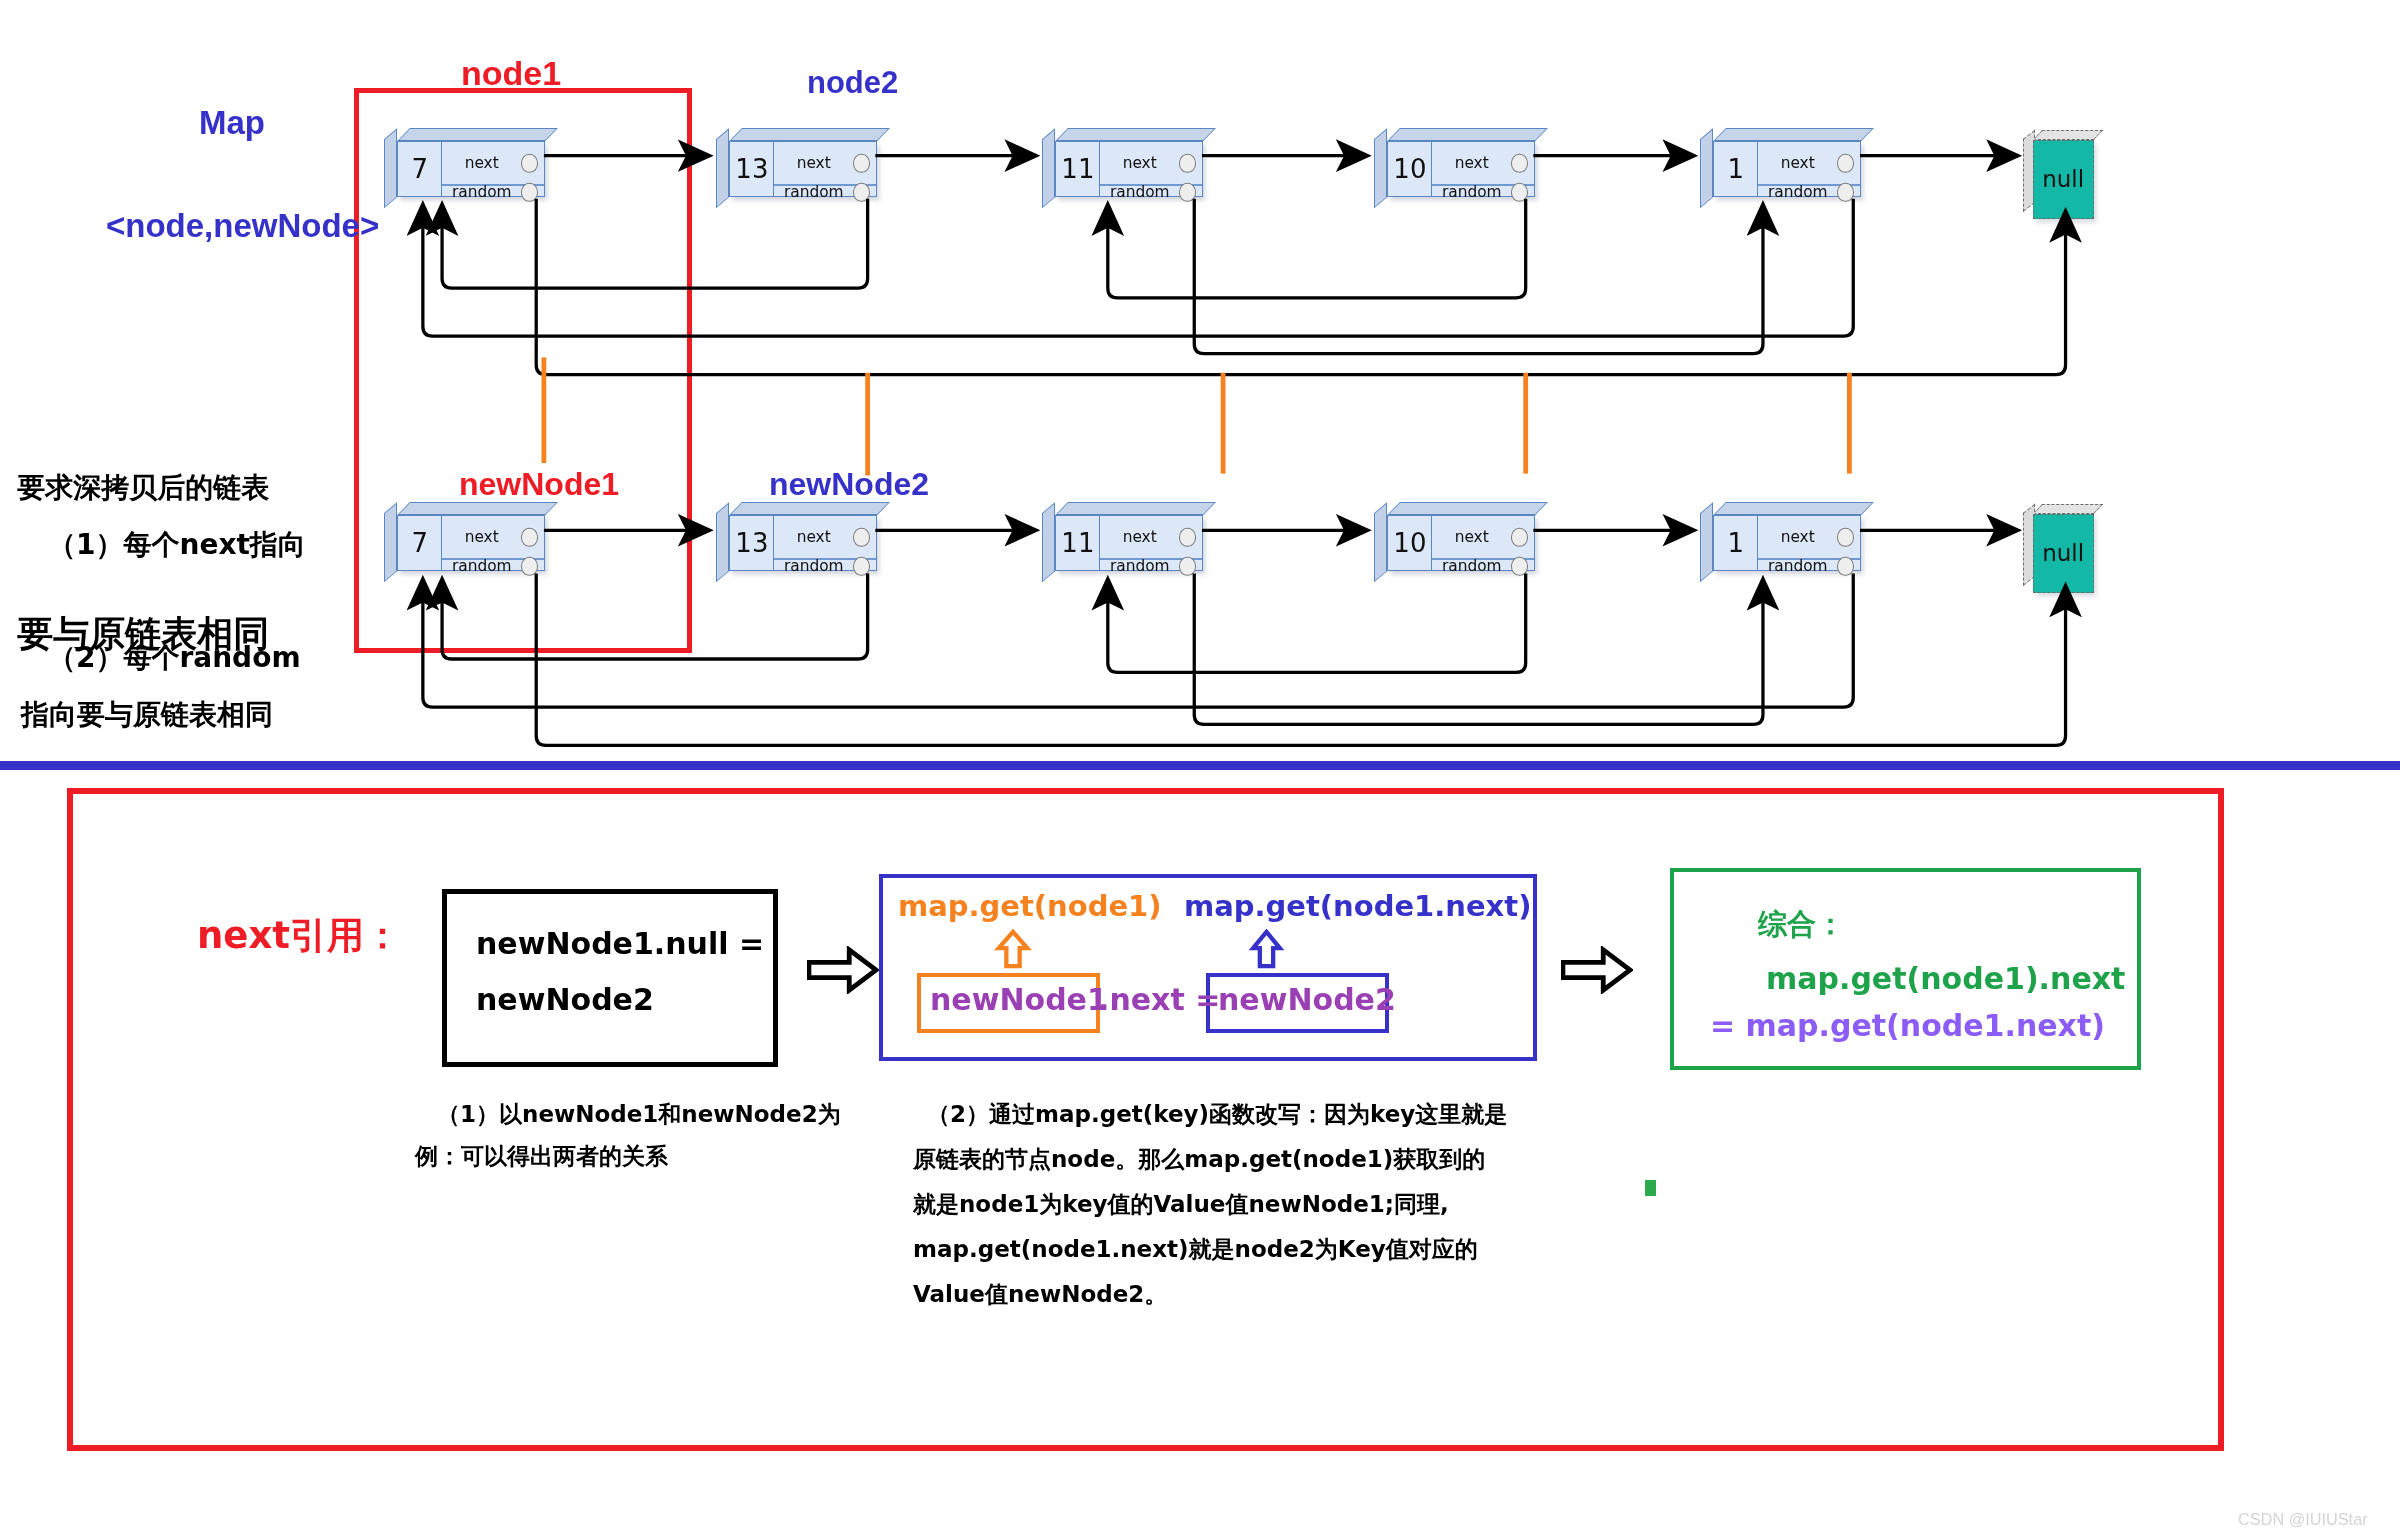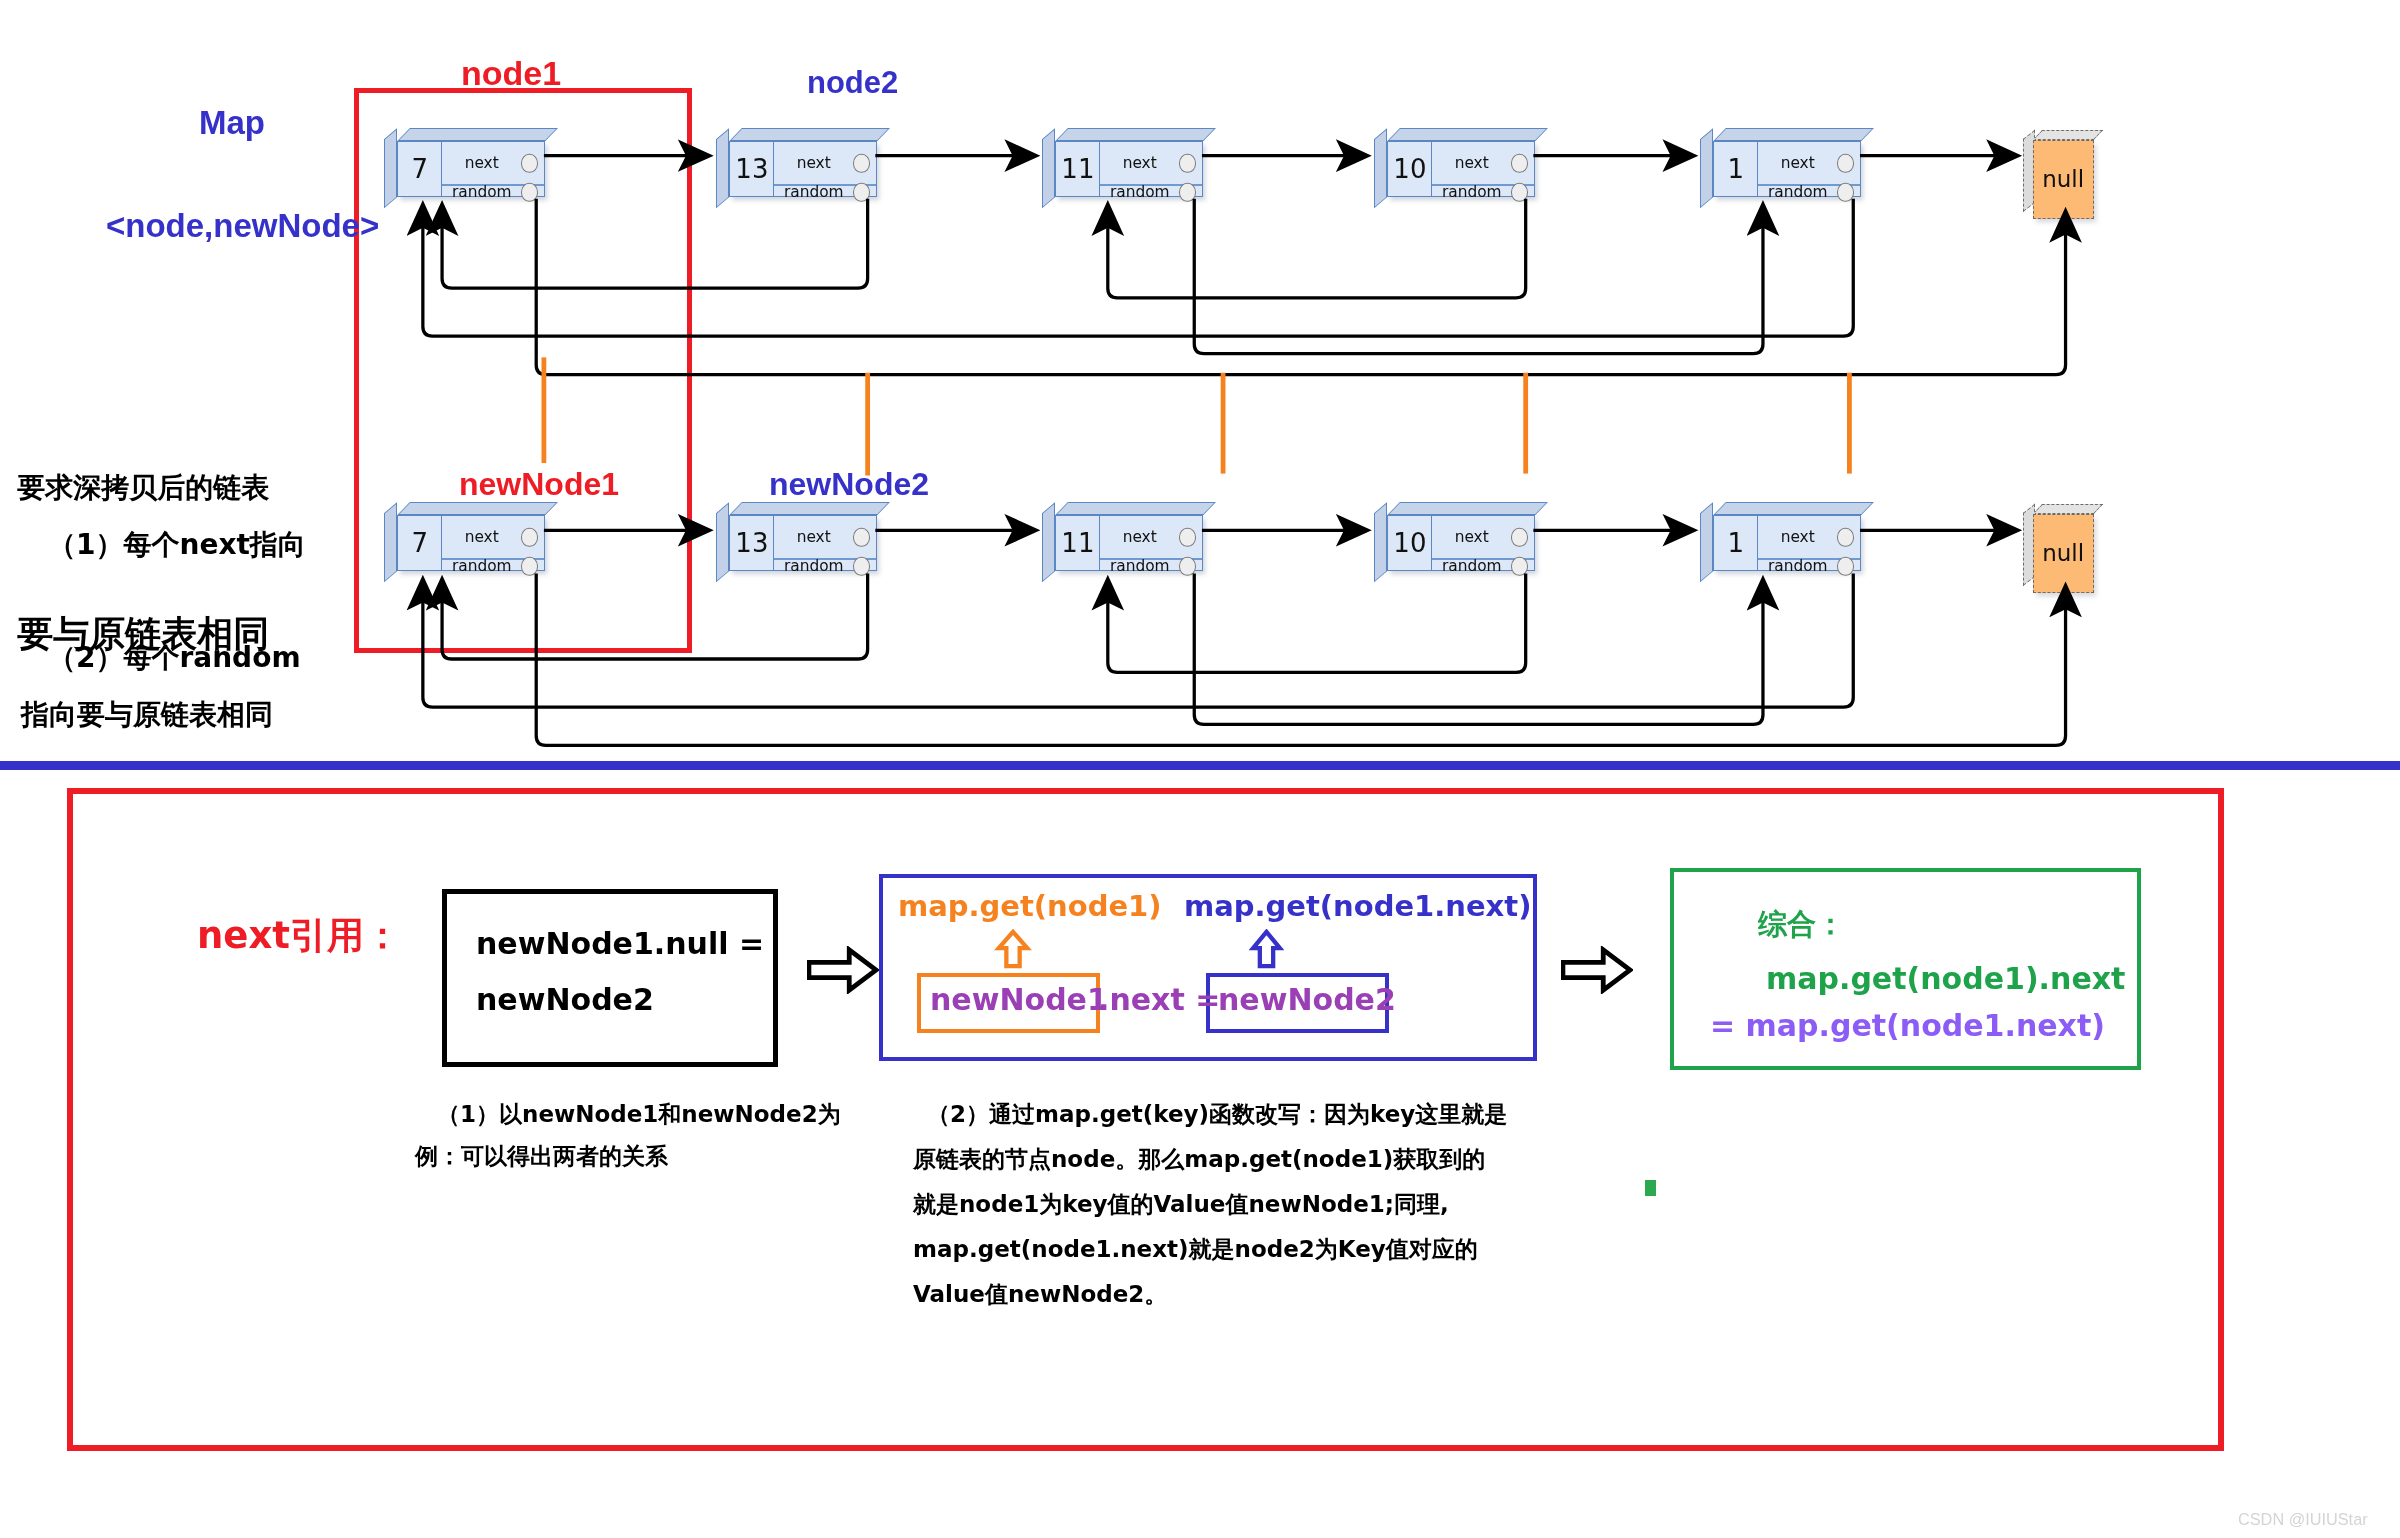--- a/index.html
+++ b/index.html
@@ -43,21 +43,21 @@
 
   
   .nullnode{position:absolute;width:71px;height:73px;}
   .nullnode .ntop{position:absolute;left:9.6px;top:0;width:61px;height:9.6px;
      background:#e4e4e4;border:1.9px dashed #6b6b6b;box-sizing:border-box;
      transform:skewX(-44deg);transform-origin:bottom left;}
   .nullnode .nside{position:absolute;left:0;top:0;width:11.5px;height:73px;
      background:#dcdcdc;border:1.9px dashed #6b6b6b;box-sizing:border-box;
      transform:skewY(-38deg);transform-origin:top right;}
   .nullnode .nfront{position:absolute;left:9.6px;top:9.6px;width:61px;height:79px;
-     background:#fdba74;border:1.9px dashed #6b6b6b;box-sizing:border-box;
+     background:#14b8a6;border:1.9px dashed #6b6b6b;box-sizing:border-box;
      display:flex;align-items:center;justify-content:center;
      font-family:"DejaVu Sans",sans-serif;font-size:23px;color:#111;
      box-shadow:2.9px 3.8px 4.8px rgba(120,130,150,.3);}
 
   
   svg.overlay{position:absolute;left:0;top:0;width:2401px;height:1538px;
      pointer-events:none;}
 
   
   .boxK{position:absolute;box-sizing:border-box;background:#fff;}

